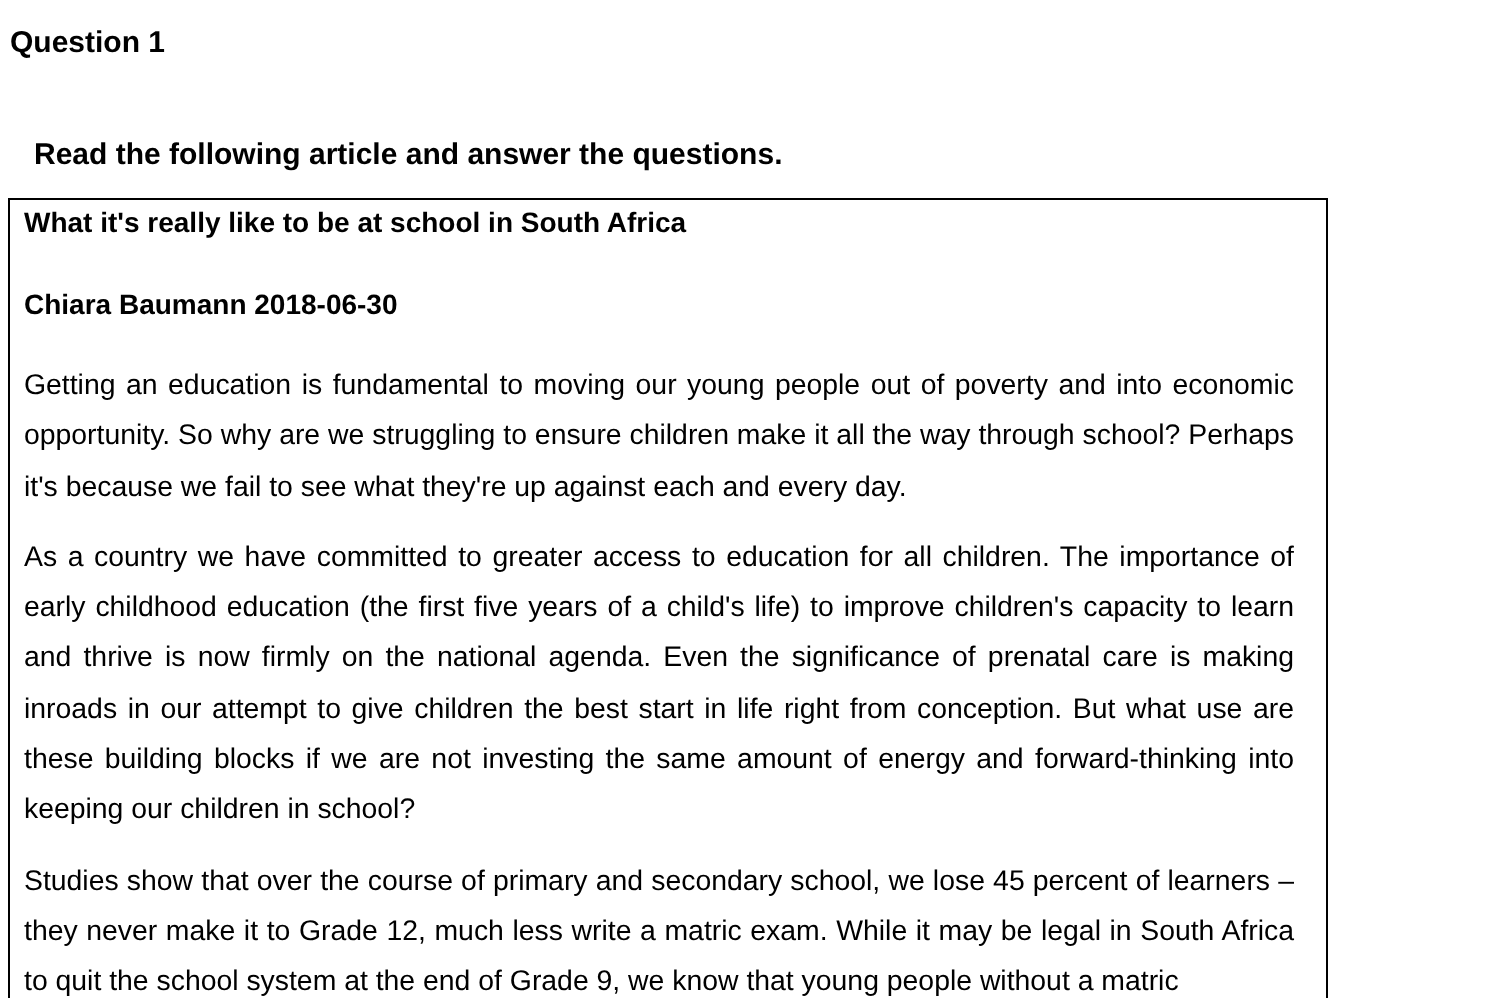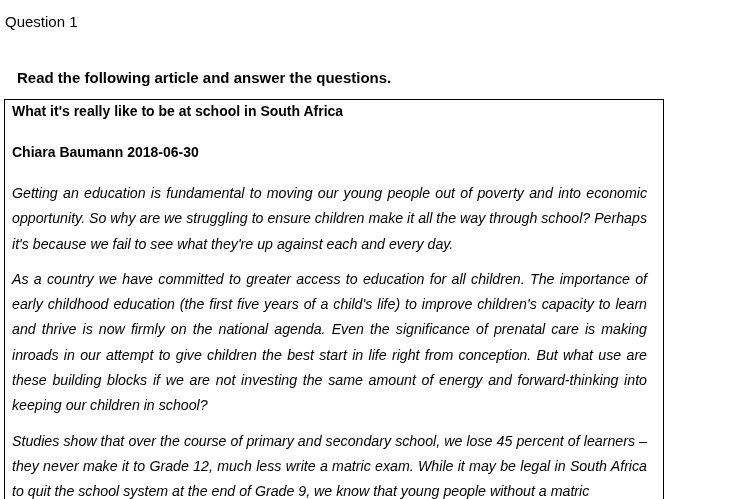--- a/index.html
+++ b/index.html
@@ -13,21 +13,21 @@
     overflow: hidden;
     position: relative;
     font-family: "Liberation Sans", sans-serif;
     color: #000000;
   }
   .q-heading {
     position: absolute;
     left: 5px;
     top: 13px;
     font-size: 15px;
-    font-weight: normal;
+    font-weight: bold;
     margin: 0;
     line-height: 18px;
   }
   .instruction {
     position: absolute;
     left: 5px;
     top: 57px;
     font-size: 15px;
     font-weight: bold;
     margin: 12px;
@@ -66,21 +66,20 @@
     position: absolute;
     left: 7px;
     top: 81px;
     width: 647px;
   }
   .para {
     font-size: 14.2px;
     line-height: 25.3px;
     text-align: justify;
     margin: 0 12px 10px 0;
-    font-style: italic;
   }
   .para.last-visible {
     margin-top: 0;
   }
 </style>
 </head>
 <body>
 
 <h1 class="q-heading">Question 1</h1>
 <p class="instruction">Read the following article and answer the questions.</p>

